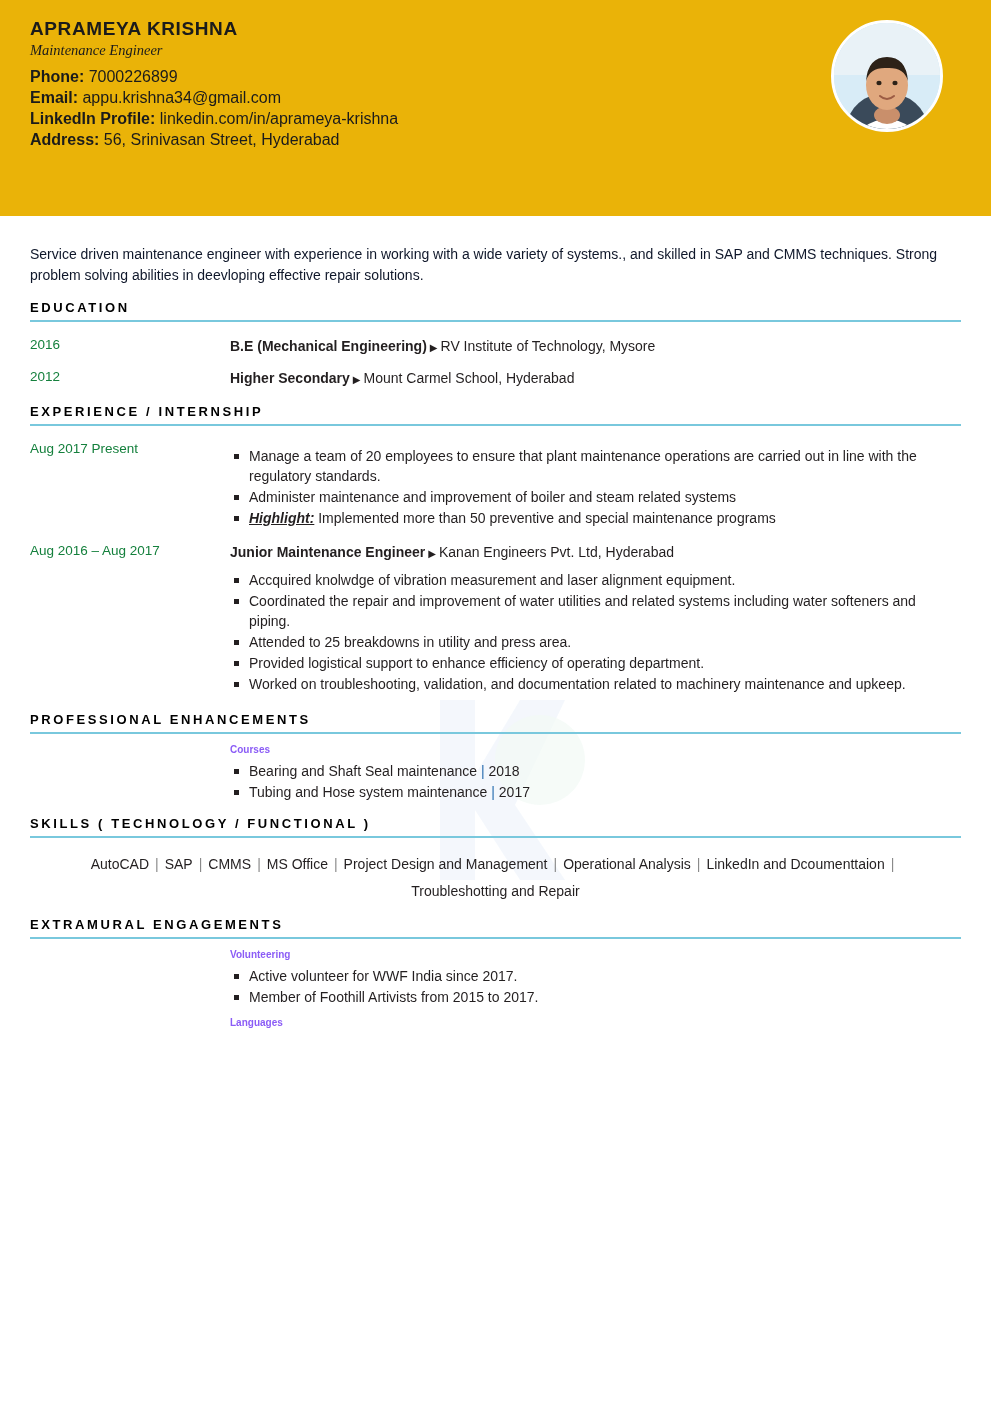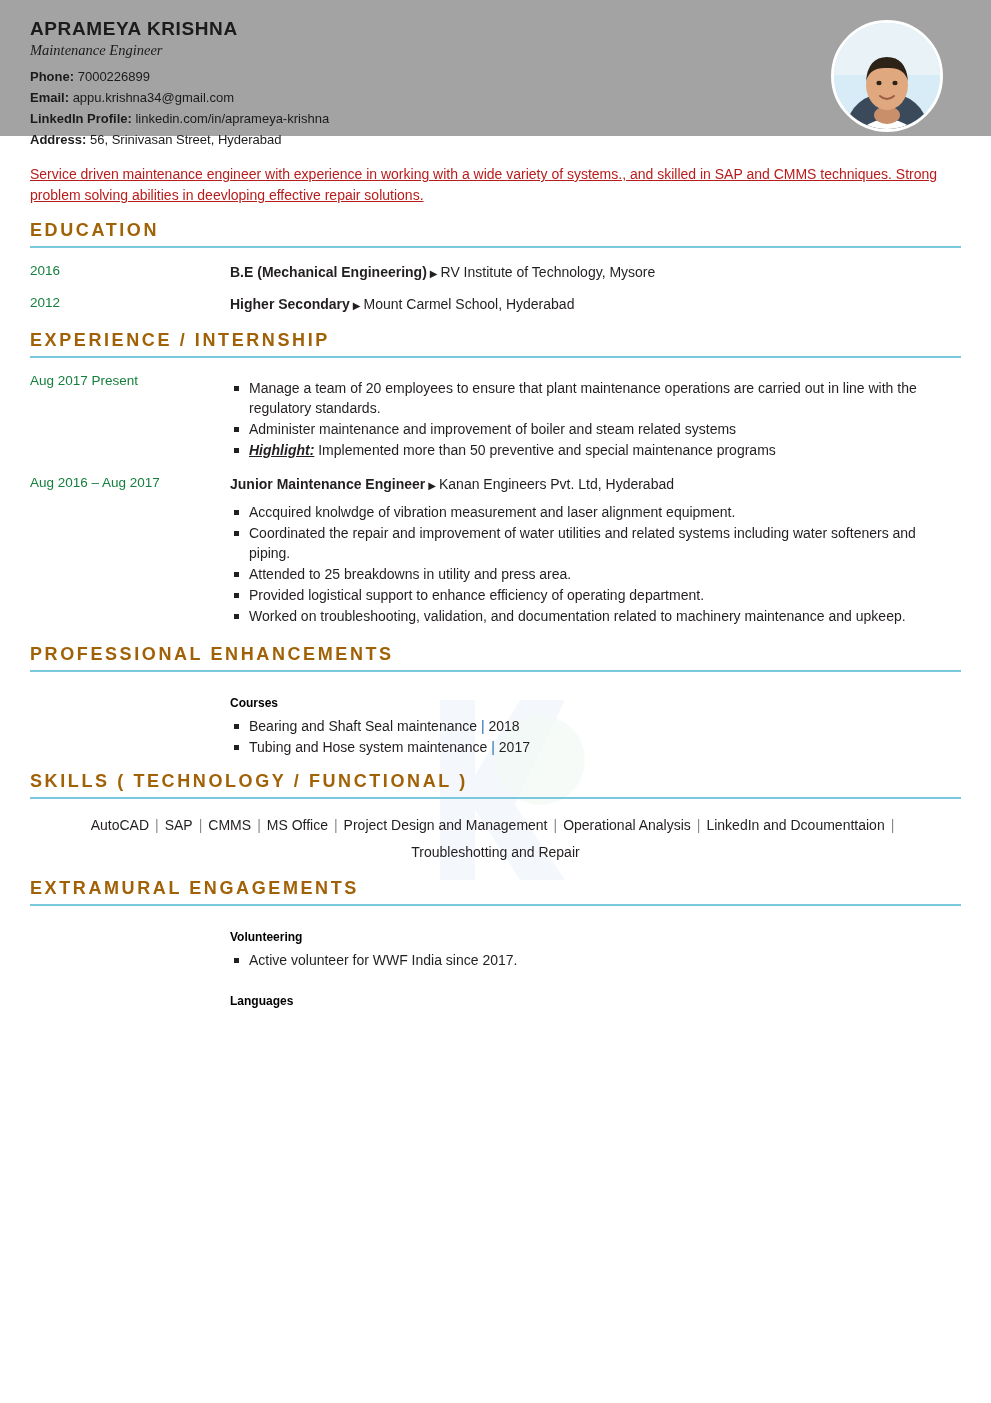--- a/index.html
+++ b/index.html
@@ -11,42 +11,42 @@
     width: 991px;
     height: 1403px;
     font-family: "Liberation Sans", sans-serif;
     color: #231f20;
     position: relative;
     overflow: hidden;
   }
 
   
   .header {
-    background: #a3a3a3;
-    height: 136px;
+    background: #eab308;
+    height: 216px;
     box-sizing: border-box;
     padding: 18px 30px 16px 30px;
     position: relative;
   }
   .name {
     font-size: 19px;
     font-weight: bold;
     letter-spacing: 0.6px;
     color: #1b1b1b;
     margin: 0 0 2px 0;
   }
   .job-title {
     font-family: "Liberation Serif", serif;
     font-style: italic;
     font-size: 14.5px;
     color: #1b1b1b;
     margin: 0 0 7px 0;
   }
   .contact-line {
-    font-size: 13px;
+    font-size: 16px;
     line-height: 21px;
     color: #1b1b1b;
   }
   .contact-line .lbl {
     font-weight: bold;
   }
   .avatar {
     position: absolute;
     right: 48px;
     top: 20px;
@@ -61,31 +61,30 @@
 
   
   .content {
     padding: 0 30px;
     position: relative;
     z-index: 2;
   }
   .summary {
     font-size: 14px;
     line-height: 21px;
-    color: #b91c1c;
+    color: #0f172a;
     margin-top: 28px;
     margin-bottom: 14px;
     max-width: 930px;
-    text-decoration: underline;
   }
   .section-title {
-    font-size: 18px;
+    font-size: 13px;
     font-weight: bold;
     letter-spacing: 2.6px;
-    color: #a16207;
+    color: #000000;
     text-transform: uppercase;
     margin: 14px 0 5px 0;
   }
   .rule {
     height: 2px;
     background: #79c8dd;
     width: 100%;
     margin-bottom: 6px;
   }
   .rule.thin { height: 1.5px; }
@@ -138,24 +137,24 @@
     width: 5px;
     height: 5px;
     background: #231f20;
   }
   .highlight {
     font-weight: bold;
     font-style: italic;
     text-decoration: underline;
   }
   .sub-head {
-    font-size: 12px;
-    font-weight: bold;
-    color: #000000;
-    margin-top: 24px;
+    font-size: 10px;
+    font-weight: bold;
+    color: #8b5cf6;
+    margin-top: 10px;
     margin-bottom: 2px;
   }
   .course-year {
     color: #2a6fb0;
   }
   .skills-row {
     text-align: center;
     font-size: 14px;
     color: #231f20;
     line-height: 30px;
@@ -304,18 +303,19 @@
   </div>
   <div class="skills-second">Troubleshotting and Repair</div>
 
   <div class="section-title">EXTRAMURAL ENGAGEMENTS</div>
   <div class="rule"></div>
 
   <div class="indent-block">
     <div class="sub-head">Volunteering</div>
     <ul class="bullets">
       <li>Active volunteer for WWF India since 2017.</li>
+      <li>Member of Foothill Artivists from 2015 to 2017.</li>
     </ul>
 
     <div class="sub-head">Languages</div>
   </div>
 
 </div>
 
 </body></html>

